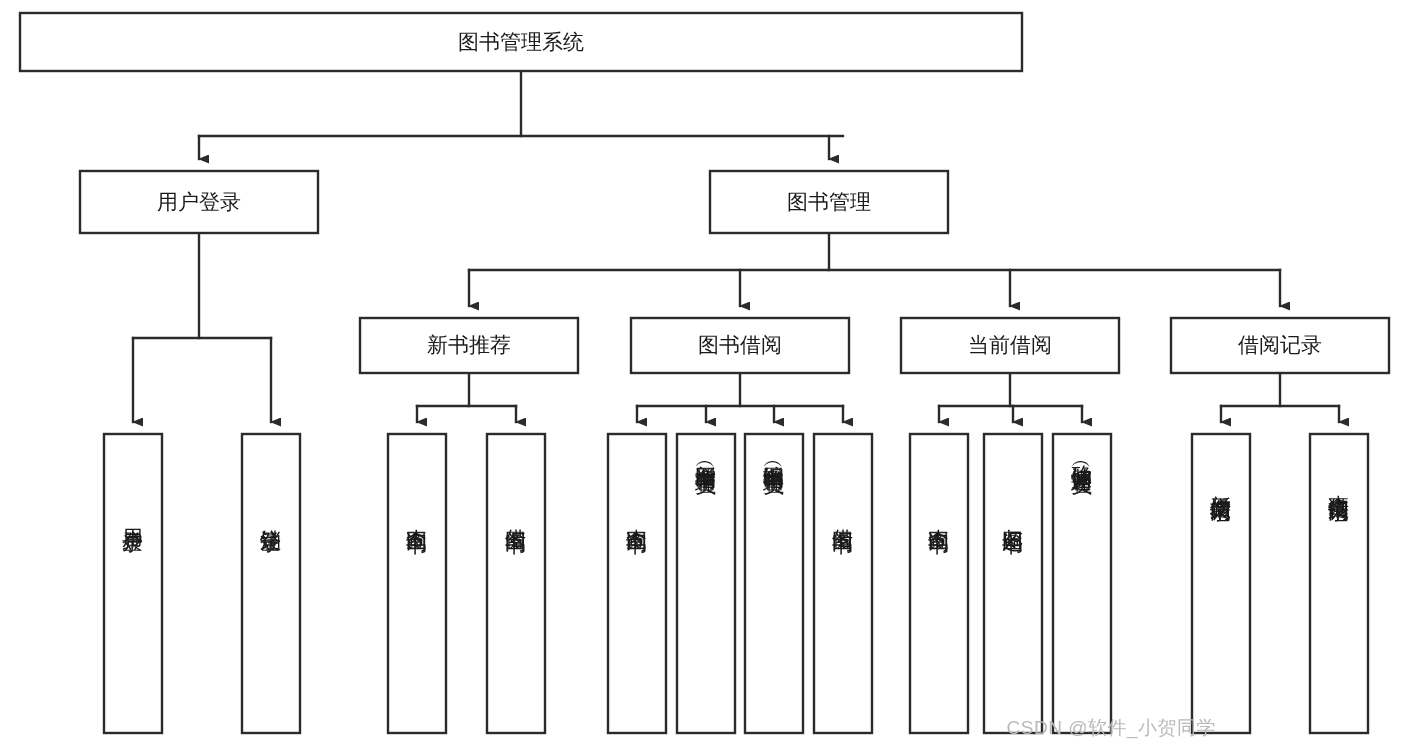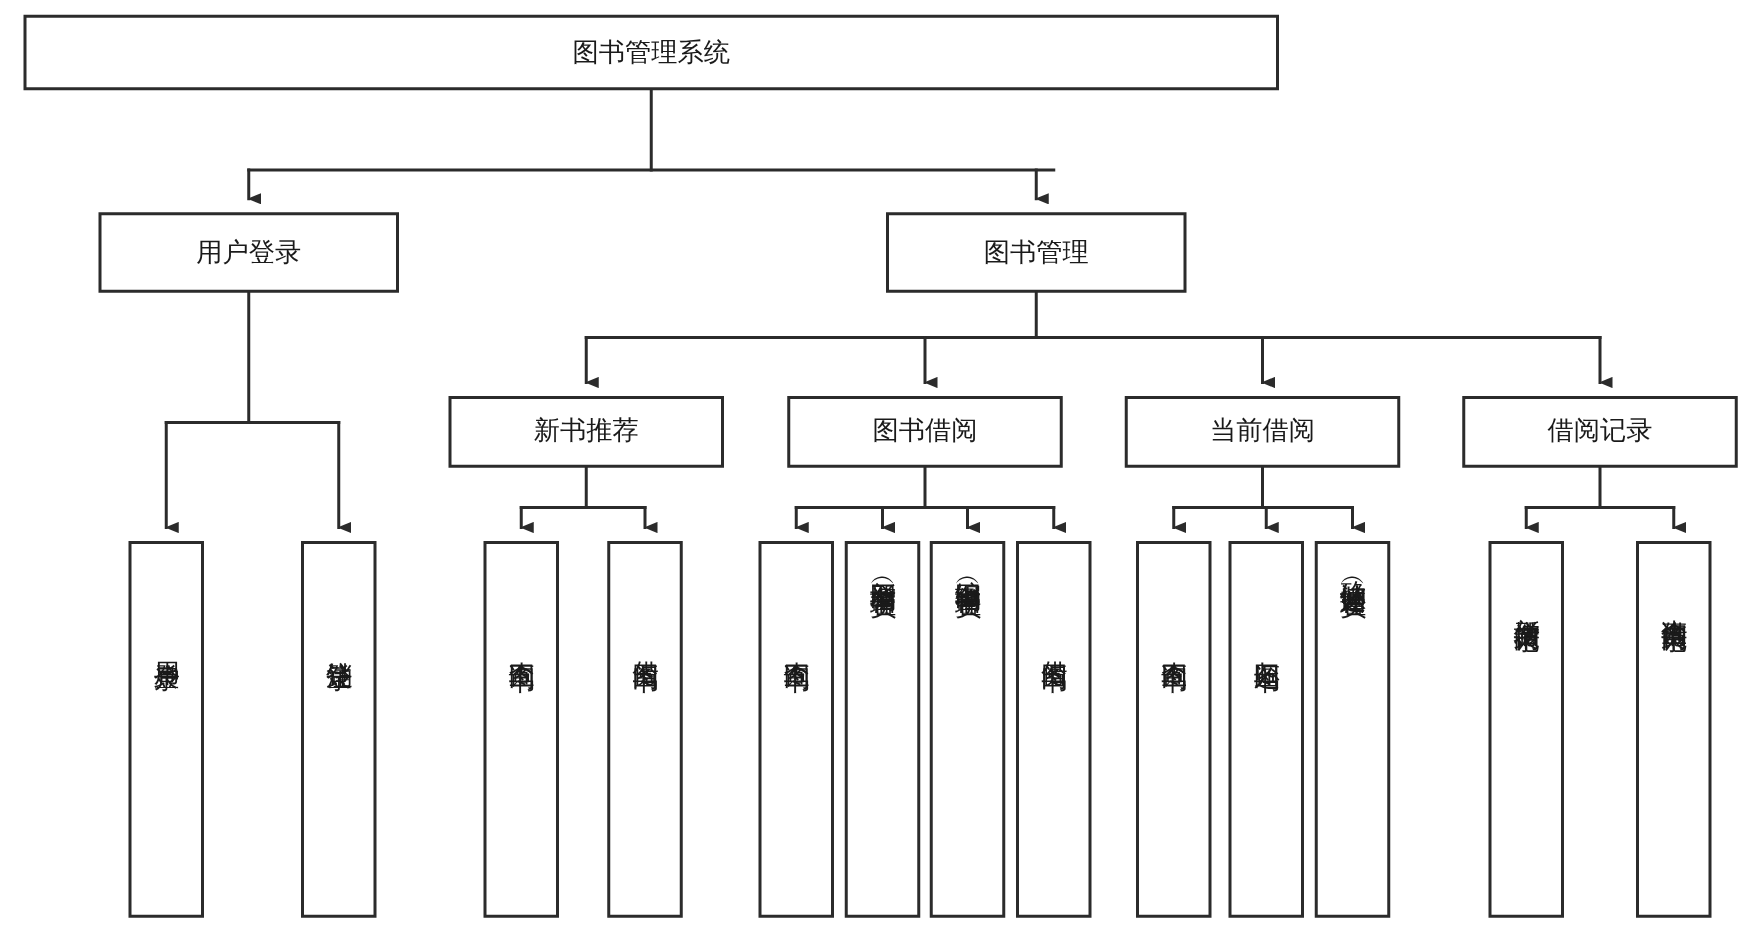--- a/index.html
+++ b/index.html
@@ -220,14 +220,15 @@
   </div>
 
   <div class="vert-text-wrap" style="left:1192px; top:434px; width:58px; height:299px; padding-top:44px;">
     <span class="vert-text">新增借阅记录</span>
   </div>
 
   <div class="vert-text-wrap" style="left:1310px; top:434px; width:58px; height:299px; padding-top:44px;">
     <span class="vert-text">查询借阅记录</span>
   </div>
 
+  <div class="watermark">CSDN @软件_小贺同学</div>
 
 </div>
 
 </body></html>

